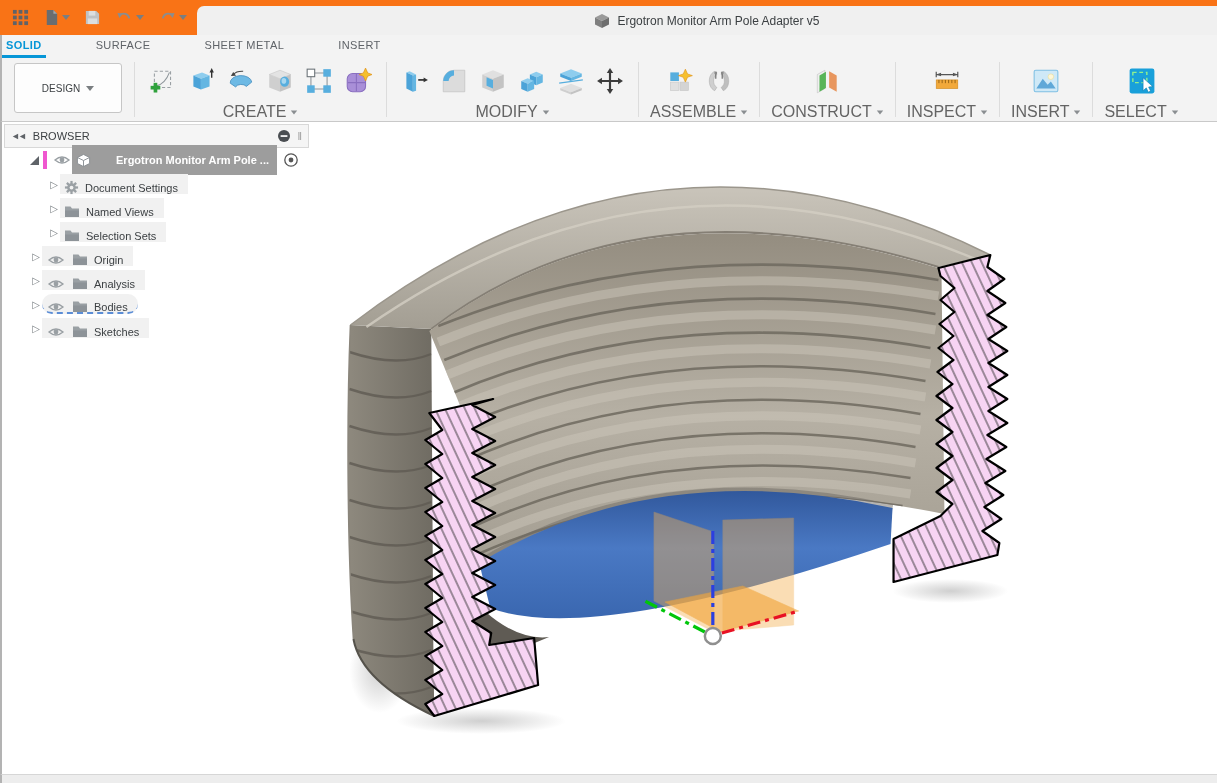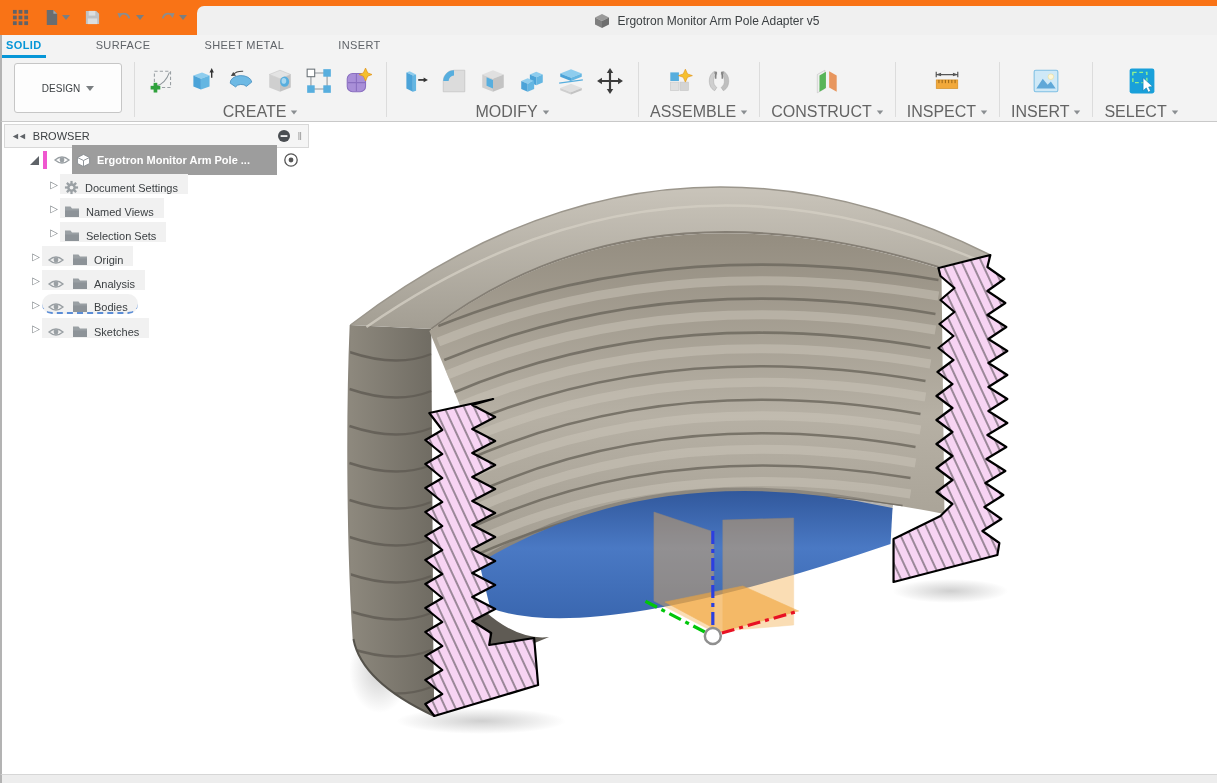--- a/index.html
+++ b/index.html
@@ -41,21 +41,21 @@
   .browser { position:absolute; left:2px; top:2px; width:305px; font-size:11px; color:#3c4043; }
   .b-header { height:24px; background:#f5f5f5; border:1px solid #d8d8d8; display:flex; align-items:center; padding:0 6px; }
   .b-header .chev { color:#5f6368; font-size:9px; letter-spacing:-2px; margin-right:8px; }
   .b-header .b-title { font-size:11px; color:#3c4043; flex:1; }
   .b-header .grip { color:#9a9a9a; font-size:11px; margin-left:6px; }
   .b-row { height:24px; display:flex; align-items:center; }
   .tri-root { width:0; height:0; border-left:9px solid transparent; border-bottom:9px solid #5f6368; margin-left:26px; margin-right:4px; }
   .tri { color:#7d8286; font-size:10px; width:12px; text-align:center; }
   .pinkbar { width:4px; height:18px; background:#ef57cf; margin-right:5px; }
   .rootbox { background:#9d9d9d; color:#fff; font-weight:bold; height:30px; display:flex; align-items:center;
-    gap:6px; padding:0 8px 0 4px; width:205px; }
+    gap:6px; padding:0 8px 0 4px; width:205px;justify-content:space-between; }
   .rootbox svg { flex:0 0 auto; }
   .childbox { background:#f1f1f1; height:20px; display:flex; align-items:center; gap:6px; padding:7px 10px 0 4px; }
   .childbox.hatched { border-bottom:2px dashed #5b8dd6;border-radius:10px; }
   .eye { margin:0 2px; display:flex; }
   .indent-root { width:26px; } .indent-child { width:44px; }
 
   
   .footer { flex:0 0 9px; background:#ededed; border-top:1px solid #d6d6d6; border-left:2px solid #b3b3b3; }
 </style>
 </head>

